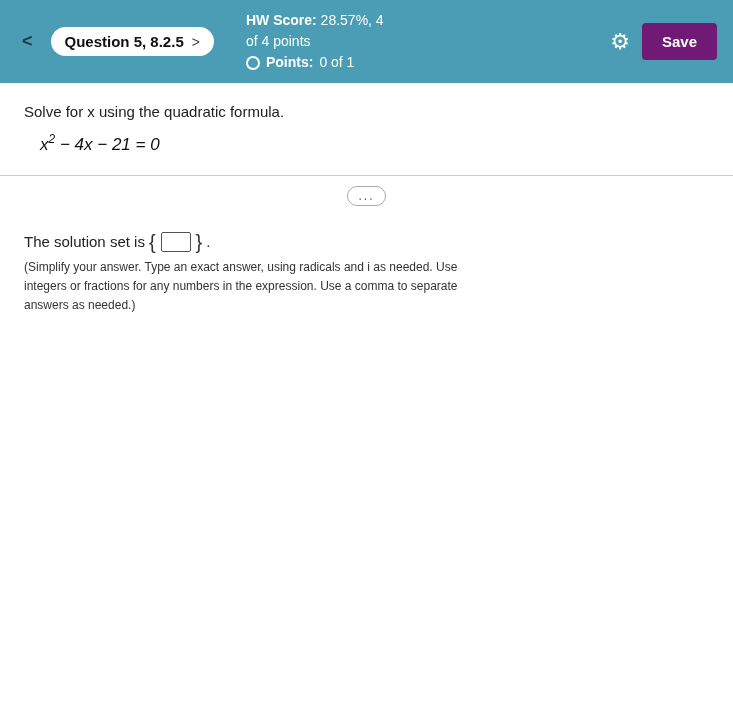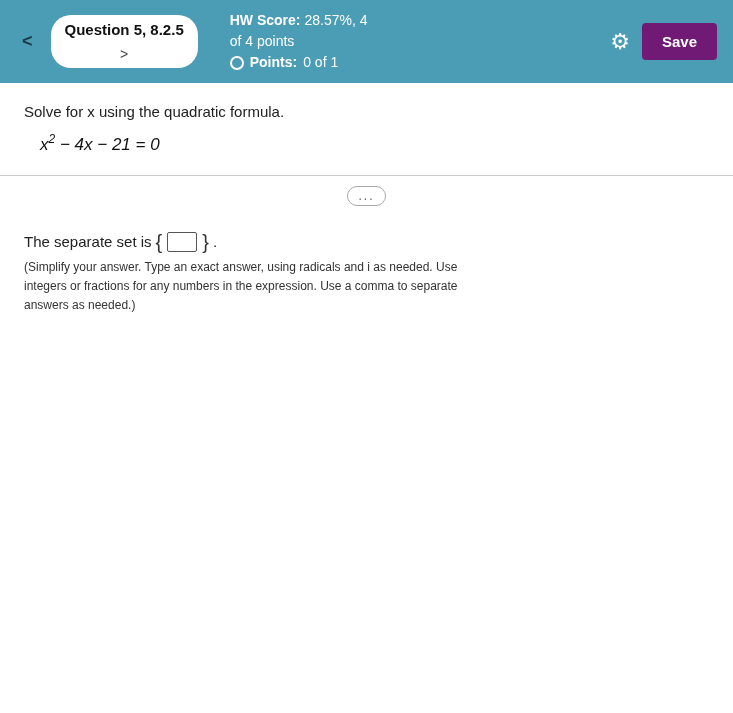--- a/index.html
+++ b/index.html
@@ -34,21 +34,20 @@
     .question-label {
       background: white;
       border-radius: 20px;
       padding: 6px 14px;
       font-weight: bold;
       font-size: 15px;
       color: #111;
       display: flex;
       align-items: center;
       gap: 8px;
-      flex-direction: column;
     }
 
     .question-label .nav-arrow-right {
       background: none;
       border: none;
       font-size: 14px;
       cursor: pointer;
       color: #444;
     }
 
@@ -220,21 +219,21 @@
   <div class="equation">
     x<sup>2</sup> − 4x − 21 = 0
   </div>
 
   <div class="divider-container">
     <button class="ellipsis-btn">...</button>
   </div>
 
   <div class="answer-section">
     <div class="solution-line">
-      <span>The separate set is</span>
+      <span>The solution set is</span>
       <span class="brace-open">{</span>
       <span class="input-box"></span>
       <span class="brace-close">}</span>
       <span>.</span>
     </div>
     <div class="hint-text">
       <span>(Simplify your answer. Type an exact answer, using radicals and i as needed. Use</span><br>
       <span>integers or fractions for any numbers in the expression. Use a comma to separate</span><br>
       <span>answers as needed.)</span>
     </div>

